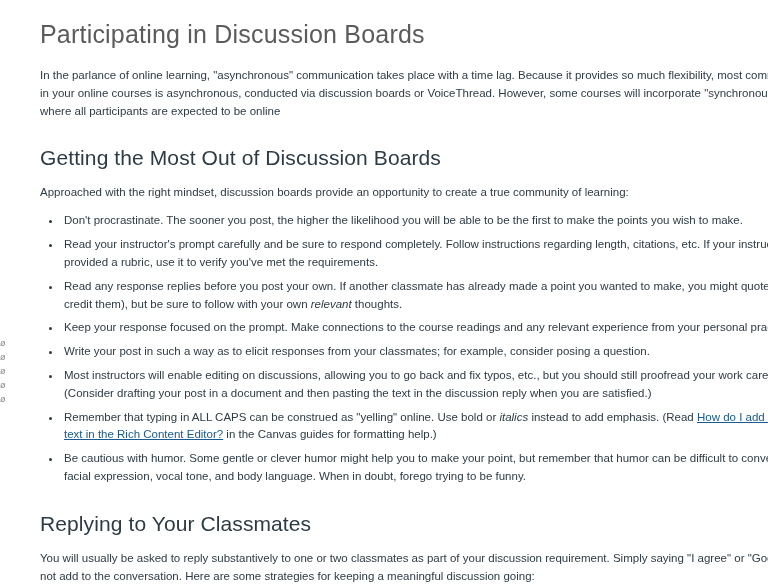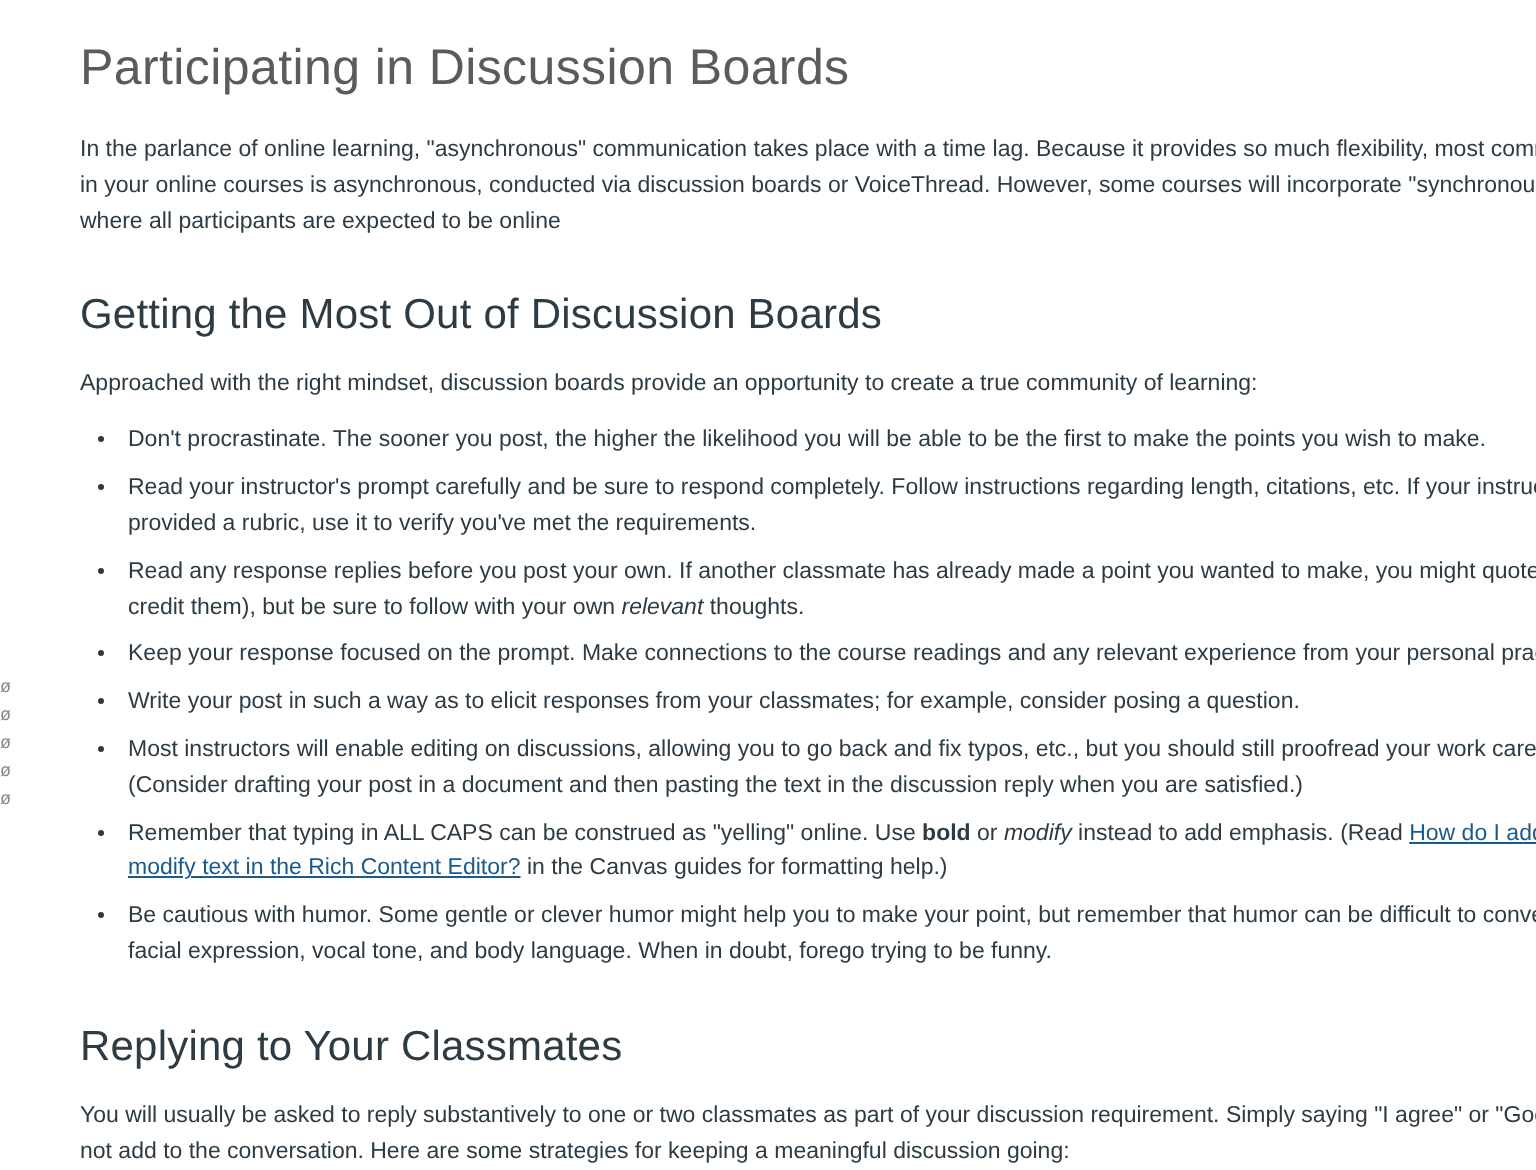--- a/index.html
+++ b/index.html
@@ -53,21 +53,21 @@
     max-width: 790px;
   }
   ul.bullets li {
     font-size: 11.5px;
     line-height: 1.55;
     color: #2d3b45;
     margin-bottom: 6px;
     padding-left: 2px;
   }
   ul.bullets li::marker { font-size: 11px; }
-  b { font-weight: bold; }
+  b { font-weight: normal; }
   i { font-style: italic; }
   a.inline-link {
     color: #1a5a8e;
     text-decoration: underline;
   }
   
   .edge-marks {
     position: absolute;
     left: 0;
     top: 336px;
@@ -102,21 +102,21 @@
     <ul class="bullets">
       <li>Don't procrastinate. The sooner you post, the higher the likelihood you will be able to be the first to make the points you wish to make.</li>
       <li>Read your instructor's prompt carefully and be sure to respond completely. Follow instructions regarding length, citations, etc. If your instructor has provided a rubric, use it to verify you've met the requirements.</li>
       <li>
         Read any response replies before you post your own. If another classmate has already made a point you wanted to make, you might quote them (and credit them), but be sure to follow with your own <i>relevant</i> thoughts.
       </li>
       <li>Keep your response focused on the prompt. Make connections to the course readings and any relevant experience from your personal practice.</li>
       <li>Write your post in such a way as to elicit responses from your classmates; for example, consider posing a question.</li>
       <li>Most instructors will enable editing on discussions, allowing you to go back and fix typos, etc., but you should still proofread your work carefully. (Consider drafting your post in a document and then pasting the text in the discussion reply when you are satisfied.)</li>
       <li>
-        Remember that typing in ALL CAPS can be construed as "yelling" online. Use <b>bold</b> or <i>modify</i> instead to add emphasis. (Read <a class="inline-link" href="#">How do I add and modify text in the Rich Content Editor?</a> in the Canvas guides for formatting help.)
+        Remember that typing in ALL CAPS can be construed as "yelling" online. Use <b>bold</b> or <i>italics</i> instead to add emphasis. (Read <a class="inline-link" href="#">How do I add and modify text in the Rich Content Editor?</a> in the Canvas guides for formatting help.)
       </li>
       <li>Be cautious with humor. Some gentle or clever humor might help you to make your point, but remember that humor can be difficult to convey without facial expression, vocal tone, and body language. When in doubt, forego trying to be funny.</li>
     </ul>
 
     <h2 class="section-title">Replying to Your Classmates</h2>
     <p class="para">You will usually be asked to reply substantively to one or two classmates as part of your discussion requirement. Simply saying "I agree" or "Good post" will not add to the conversation. Here are some strategies for keeping a meaningful discussion going:</p>
 
   </div>
 </div>
 

